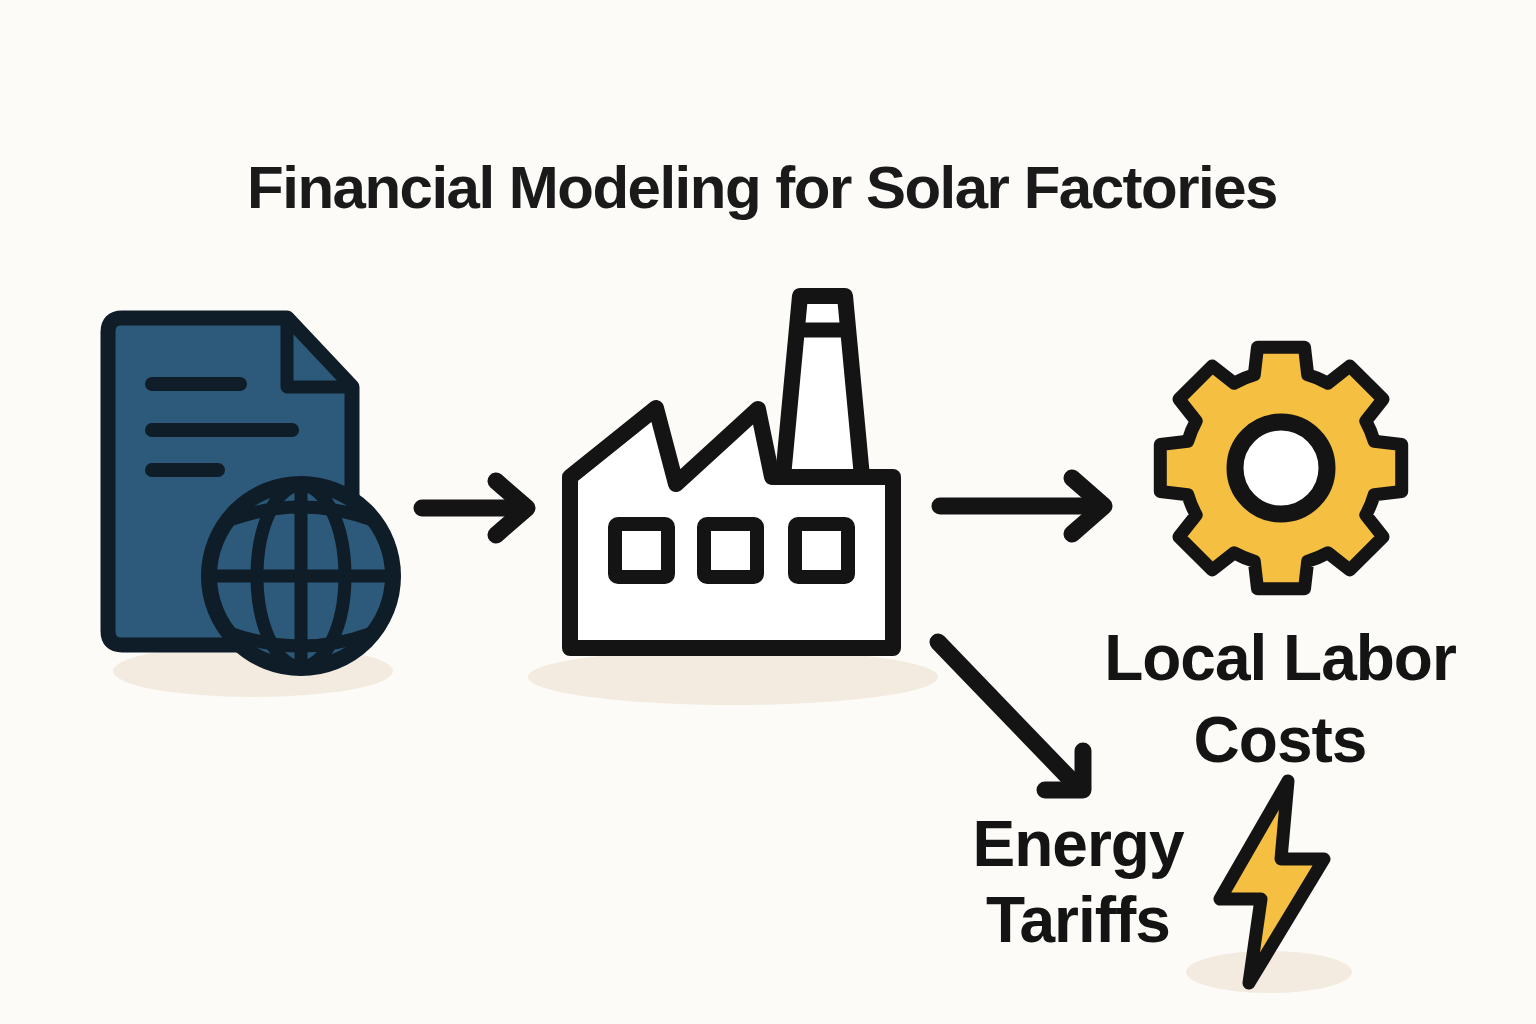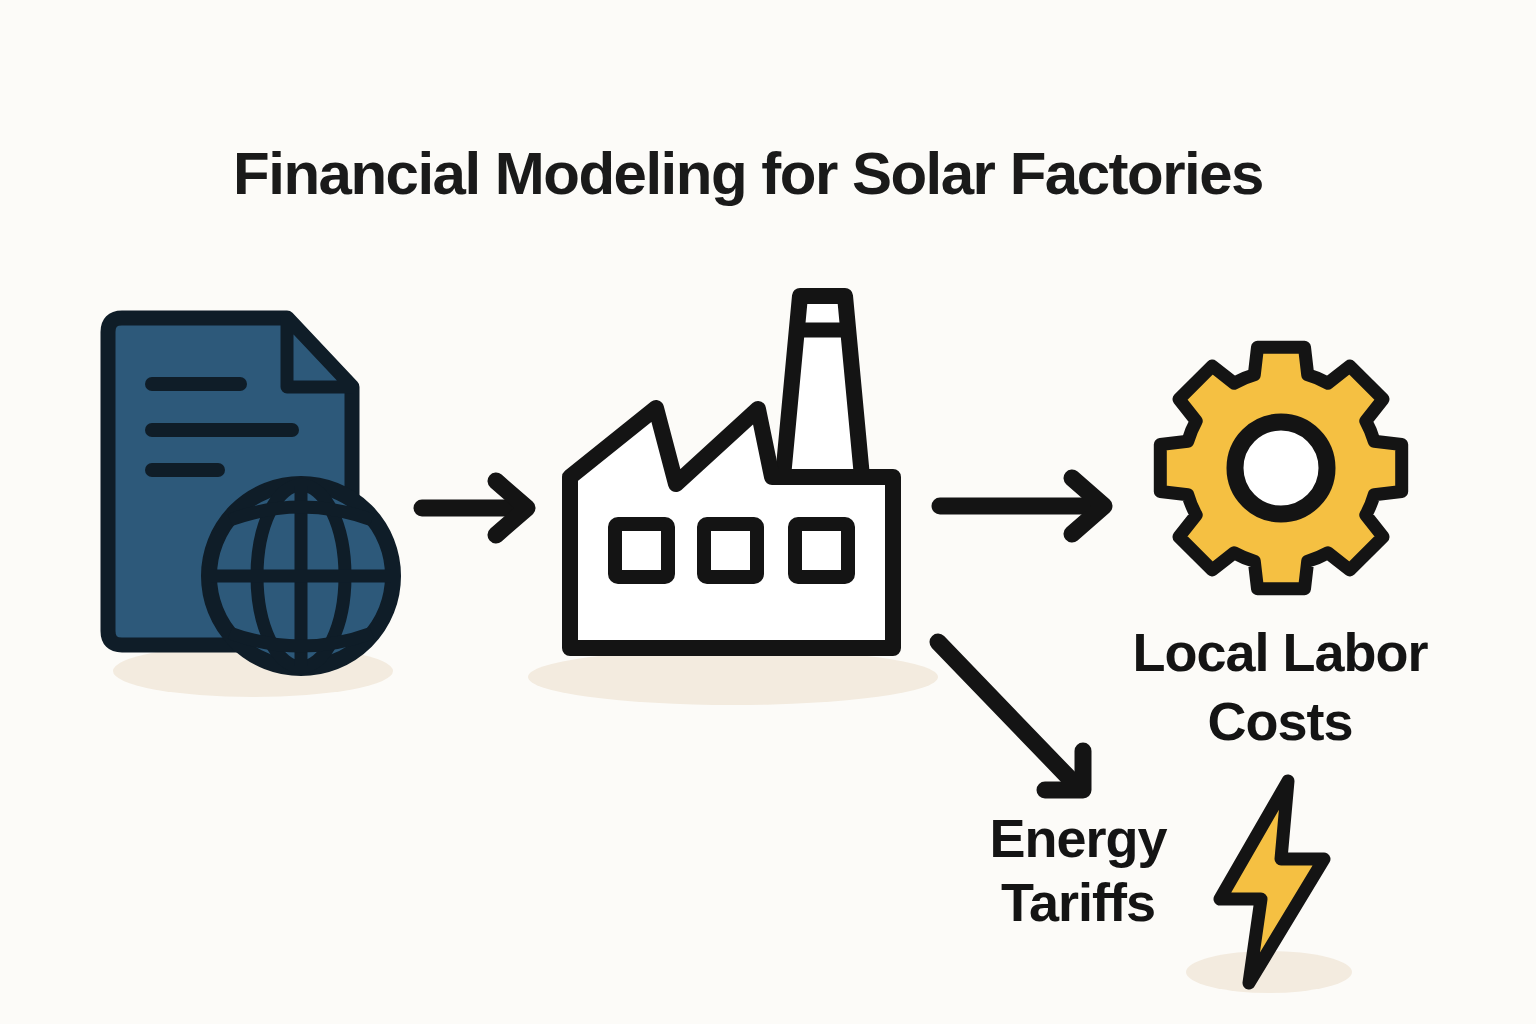--- a/index.html
+++ b/index.html
@@ -1,26 +1,26 @@
 <!DOCTYPE html>
 <html><head>
 <meta charset="utf-8">
 <style>
   html,body{margin:0;padding:0;}
   body{background:#fcfbf8;font-family:"Liberation Sans","DejaVu Sans",sans-serif;}
   .canvas{position:relative;width:1536px;height:1024px;overflow:hidden;background:#fcfbf8;}
   .canvas svg{position:absolute;left:0;top:0;}
   h1.title{
-    position:absolute;left:0;top:144px;width:1496px;margin:0;
+    position:absolute;left:0;top:144px;width:1496px;margin:14px;
     text-align:center;font-size:60px;line-height:1;font-weight:700;
     letter-spacing:-1.5px;color:#1a1a1a;
   }
   .caption{
     position:absolute;text-align:center;font-weight:700;color:#141414;
-    font-size:54px;letter-spacing:-1px;
+    font-size:64px;letter-spacing:-1px;
   }
   .caption.local{left:1098px;top:618px;width:364px;line-height:1.28;}
   .caption.energy{left:926px;top:807px;width:304px;line-height:1.18;}
 </style>
 </head>
 <body>
 
 <div class="canvas">
 
   <svg width="1536" height="1024" viewBox="0 0 1536 1024">

